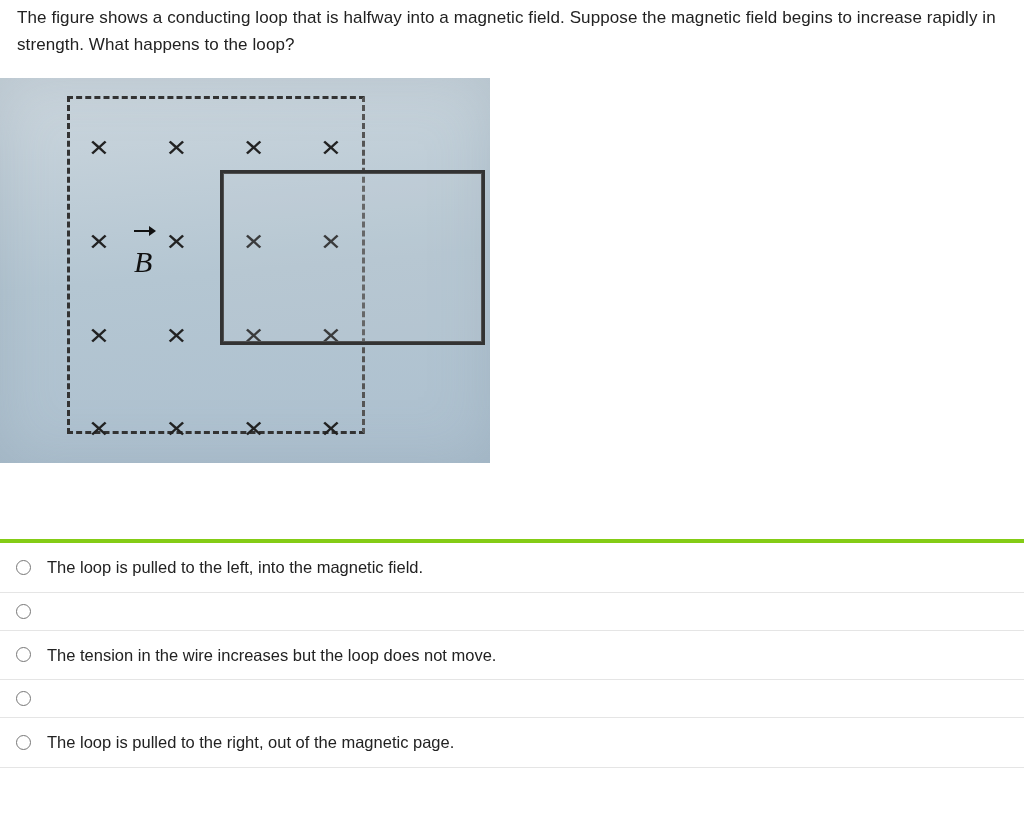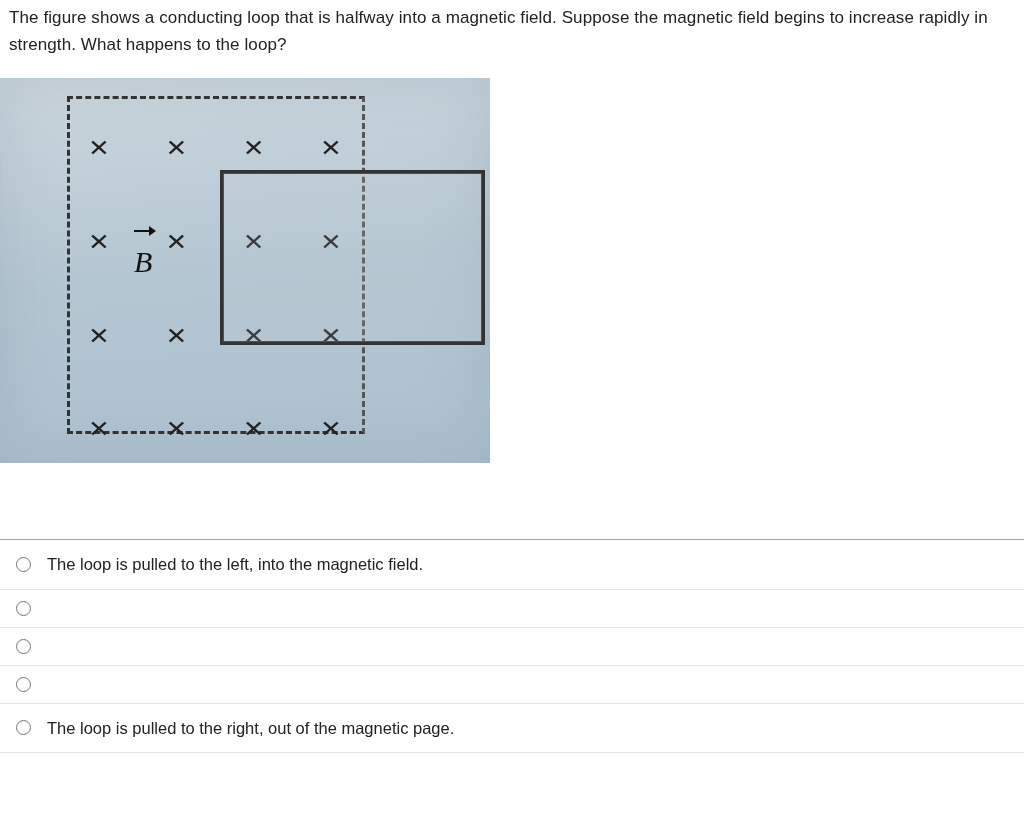--- a/index.html
+++ b/index.html
@@ -5,21 +5,21 @@
   * { box-sizing: border-box; margin: 0; padding: 0; }
   body {
     font-family: "Helvetica Neue", Arial, sans-serif;
     color: #1a1a1a;
     font-size: 17px;
     line-height: 1.6;
     background: #fff;
     width: 1024px;
   }
   .question-text {
-    padding: 4px 0 20px 9px;
+    padding: 4px 0 20px 17px;
     font-weight: 400;
     color: #222;
     letter-spacing: 0.1px;
   }
   .figure {
     width: 490px;
     height: 385px;
     background: #b8c8d4;
     background: linear-gradient(175deg, #cdd7de 0%, #b4c6d2 50%, #adc0cf 100%);
     position: relative;
@@ -77,21 +77,21 @@
     width: 265px; height: 175px;
     border: 4px solid #333;
     background: rgba(200,210,218,0.15);
   }
   .loop::after{
     content:"";
     position:absolute; inset:-1px;
     border:1px solid rgba(255,255,255,0.15);
   }
   .answers {
-    border-top: 1px solid #84cc16;
+    border-top: 4px solid #84cc16;
   }
   .answer-row {
     display: flex;
     align-items: center;
     gap: 10px;
     padding: 11px 4px 11px 4px;
     border-bottom: 1px solid #e5e5e5;
     font-size: 16.5px;
     color: #222;
   }
@@ -148,20 +148,21 @@
 <div class="answers">
   <div class="answer-row">
     <div class="radio"></div>
     <div>The loop is pulled to the left, into the magnetic field.</div>
   </div>
   <div class="answer-row">
     <div class="radio"></div>
   </div>
   <div class="answer-row">
     <div class="radio"></div>
+    <div>The tension in the wire increases but the loop does not move.</div>
   </div>
   <div class="answer-row">
     <div class="radio"></div>
   </div>
   <div class="answer-row">
     <div class="radio"></div>
     <div>The loop is pulled to the right, out of the magnetic page.</div>
   </div>
 </div>
 

